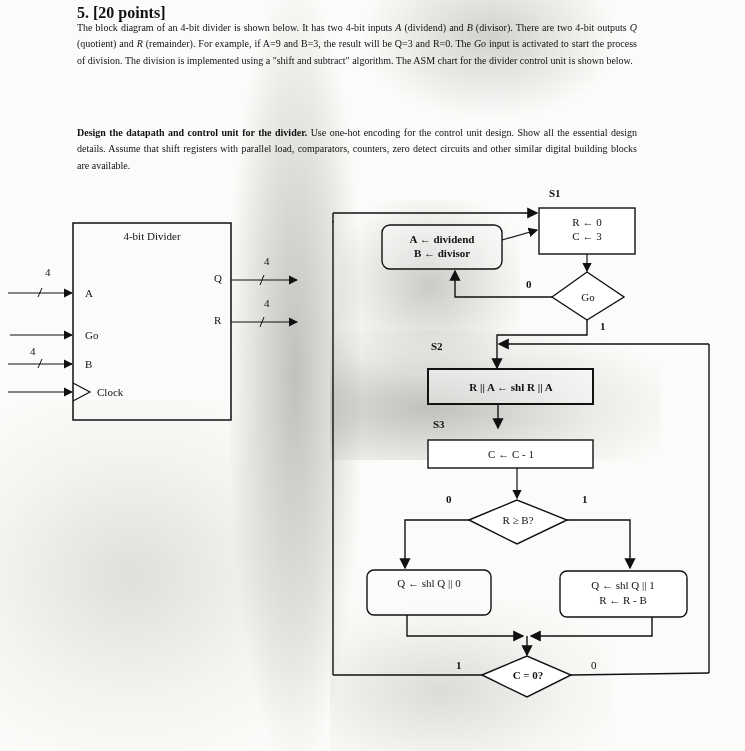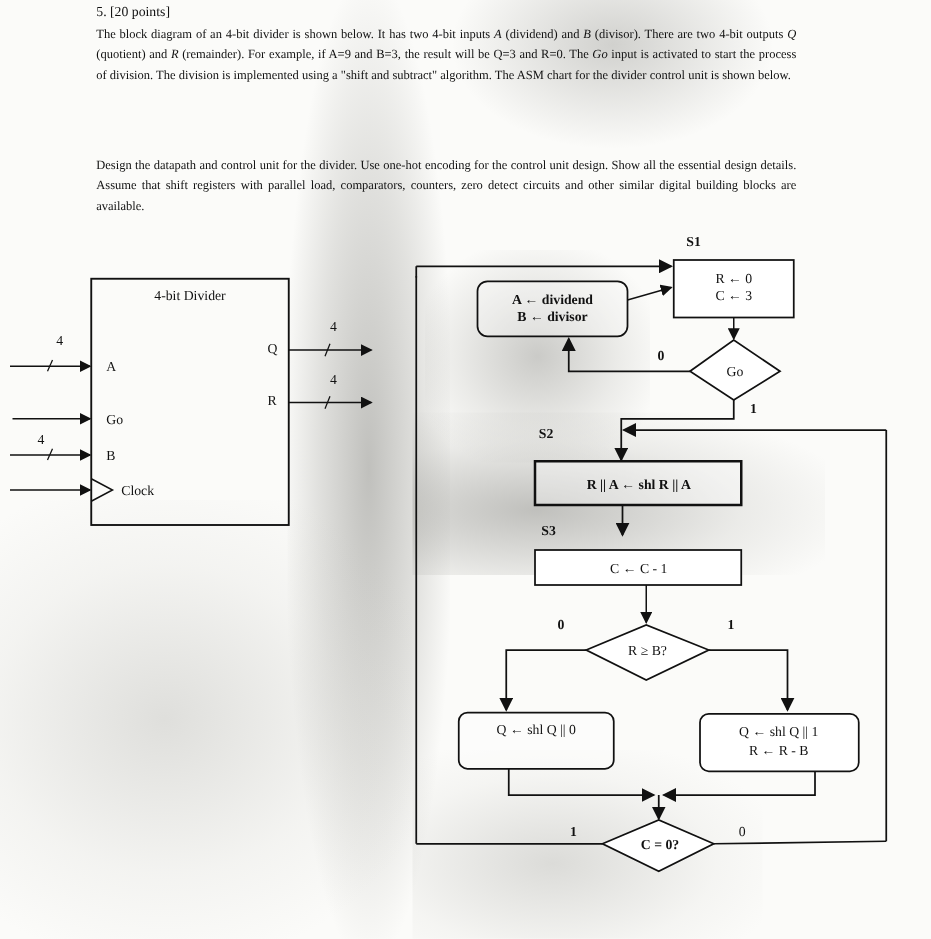--- a/index.html
+++ b/index.html
@@ -5,25 +5,25 @@
     html, body { margin:0; padding:0; }
     body { width:745px; height:751px; background:#fbfbf9; position:relative; overflow:hidden; font-family:"Liberation Serif", serif; color:#111; }
     .smudge { position:absolute; pointer-events:none; }
     .sm1 { left:230px; top:0; width:130px; height:751px; background:radial-gradient(ellipse at center, rgba(120,120,115,0.45) 0%, rgba(150,150,145,0.25) 45%, rgba(255,255,255,0) 75%); }
     .sm2 { left:0; top:400px; width:330px; height:351px; background:radial-gradient(ellipse at 40% 50%, rgba(170,170,165,0.35) 0%, rgba(200,200,195,0.15) 50%, rgba(255,255,255,0) 80%); }
     .sm3 { left:330px; top:330px; width:330px; height:130px; background:radial-gradient(ellipse at 30% 60%, rgba(120,120,115,0.45) 0%, rgba(170,170,165,0.2) 50%, rgba(255,255,255,0) 80%); }
     .sm4 { left:340px; top:200px; width:180px; height:170px; background:radial-gradient(ellipse at center, rgba(130,130,125,0.4) 0%, rgba(170,170,165,0.2) 50%, rgba(255,255,255,0) 80%); }
     .sm5 { left:330px; top:600px; width:280px; height:151px; background:radial-gradient(ellipse at 40% 60%, rgba(160,160,155,0.35) 0%, rgba(200,200,195,0.12) 55%, rgba(255,255,255,0) 80%); }
     .sm6 { left:360px; top:0; width:260px; height:120px; background:radial-gradient(ellipse at 50% 30%, rgba(130,130,125,0.35) 0%, rgba(255,255,255,0) 70%); }
 
-    .qtitle { position:absolute; left:77px; top:4px; font-weight:normal; font-size:11px; }
+    .qtitle { position:absolute; left:77px; top:4px; font-weight:bold; font-size:16px; }
     .para { position:absolute; left:77px; width:560px; font-size:10px; line-height:16.4px; text-align:justify; }
     .p1 { top:20px; }
     .p2 { top:125px; }
-    .p2 .b { font-weight:normal; }
+    .p2 .b { font-weight:bold; }
     .it { font-style:italic; }
 
     svg#diagram { position:absolute; left:0; top:0; }
     .lbl { font-family:"Liberation Serif", serif; font-size:11px; fill:#111; }
     .lblb { font-family:"Liberation Serif", serif; font-size:11px; font-weight:bold; fill:#111; }
   </style>
 </head>
 <body>
 
 <div class="smudge sm1"></div>

